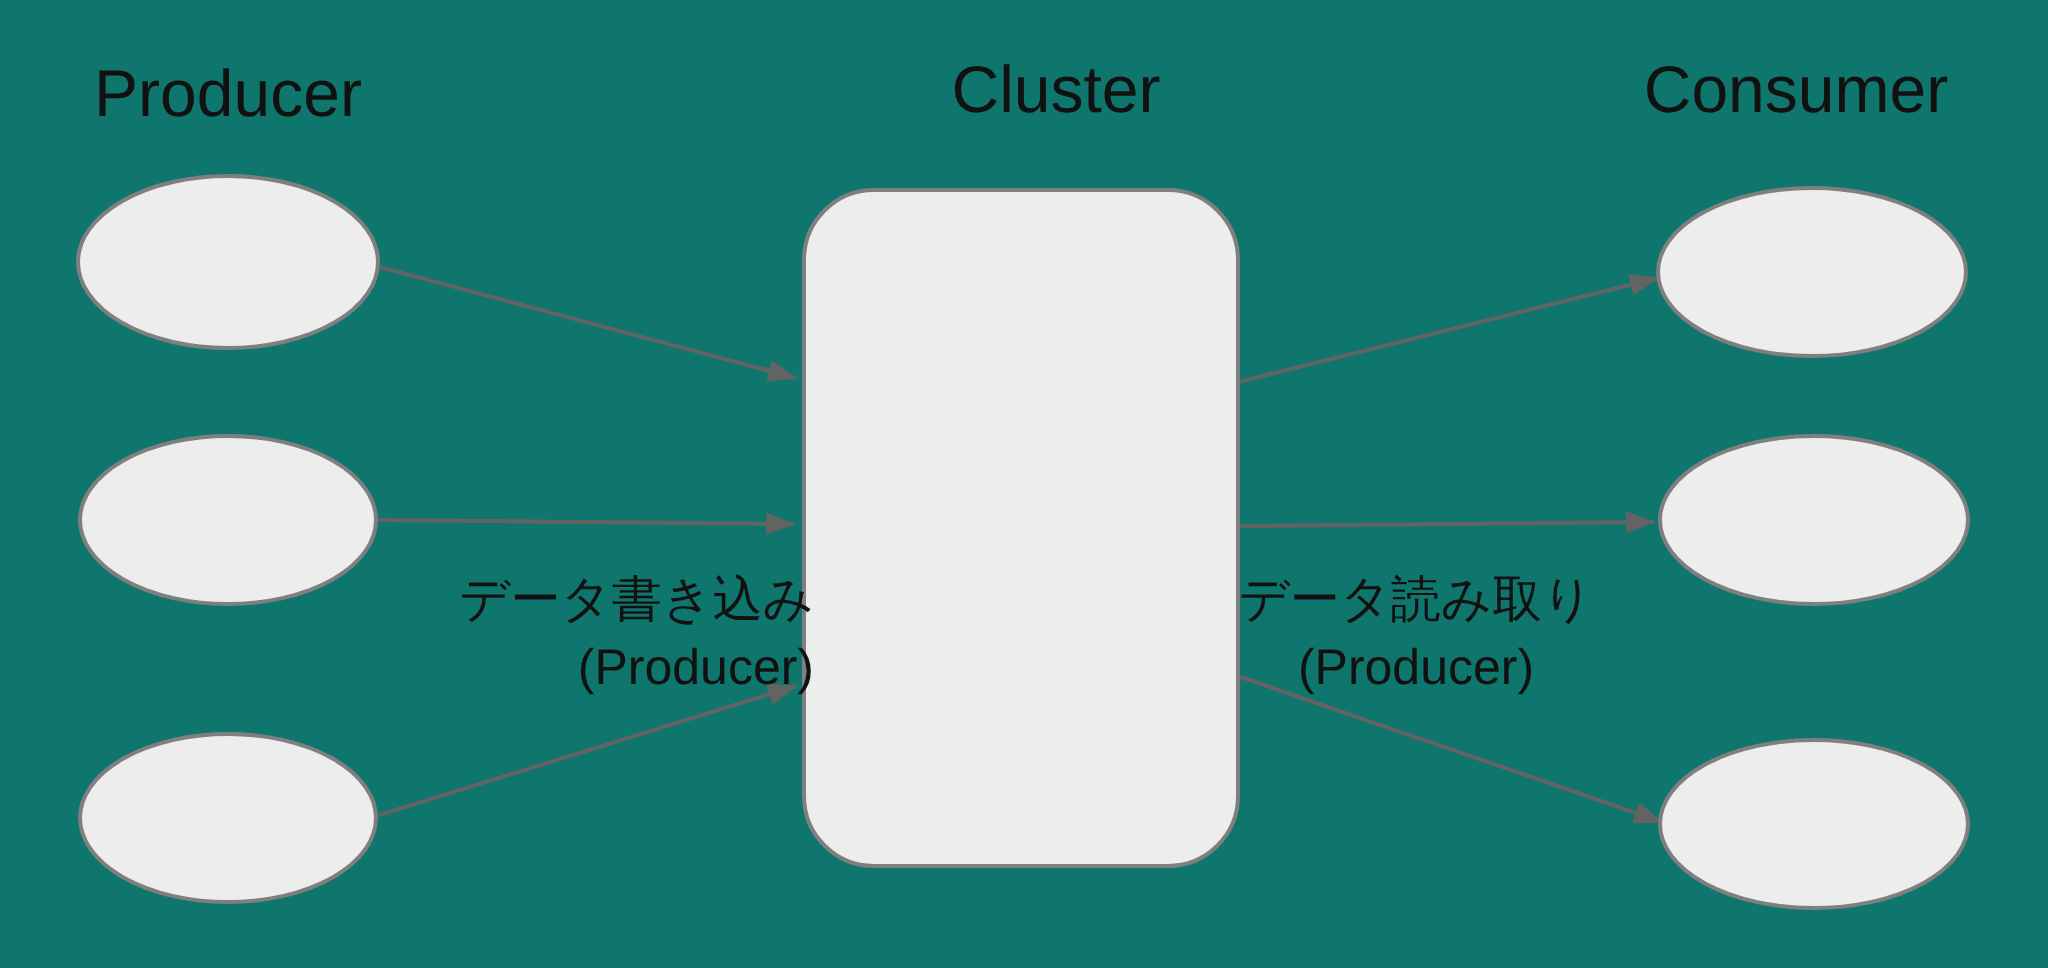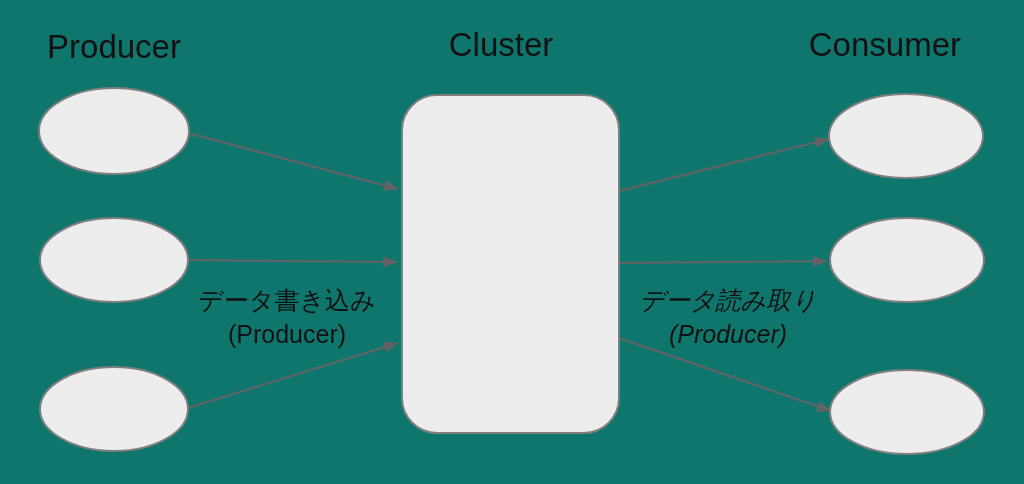--- a/index.html
+++ b/index.html
@@ -32,24 +32,24 @@
   .annotation {
     position: absolute;
     width: 240px;
     text-align: center;
     font-size: 25px;
     line-height: 34px;
     color: #111111;
     white-space: nowrap;
   }
   #producer-label { left: 14px;  top: 30px; }
-  #cluster-label  { left: 401px; top: 28px; }
-  #consumer-label { left: 761px; top: 28px; text-align: right; }
+  #cluster-label  { left: 428px; top: 28px; }
+  #consumer-label { left: 798px; top: 28px; }
   #publish-annotation   { left: 167px; top: 283px; }
-  #subscribe-annotation { left: 608px; top: 283px; font-style: italic; }
+  #subscribe-annotation { left: 588px; top: 283px; }
 </style>
 </head>
 <body>
 
 <div class="canvas">
 
   <svg id="diagram-svg" width="1024" height="484" viewBox="0 0 1024 484">
     <defs>
       <marker id="arrowhead" markerUnits="userSpaceOnUse" markerWidth="15" markerHeight="11" refX="14" refY="5.5" orient="auto">
         <path id="arrowhead-path" d="M0,0 L15,5.5 L0,11 Z" fill="#636363"></path>
@@ -73,21 +73,21 @@
         <ellipse cx="907" cy="412" rx="77" ry="42" fill="#ededed" stroke="#7f7f7f" stroke-width="2"></ellipse>
       </g>
   </svg>
 
   <div class="title-label" id="producer-label" style="color: rgb(17, 17, 17);">Producer</div>
 
   <div class="title-label" id="cluster-label" style="color: rgb(17, 17, 17);">Cluster</div>
 
   <div class="title-label" id="consumer-label" style="color: rgb(17, 17, 17);">Consumer</div>
 
-  <div class="annotation" id="publish-annotation" style="color: rgb(17, 17, 17);">
+  <div class="annotation" id="publish-annotation" style="color: rgb(17, 17, 17); text-align: right;">
     <div>データ書き込み</div>
     <div>(Producer)</div>
   </div>
 
   <div class="annotation" id="subscribe-annotation" style="color: rgb(17, 17, 17);">
     <div>データ読み取り</div>
     <div>(Producer)</div>
   </div>
 
 </div>

